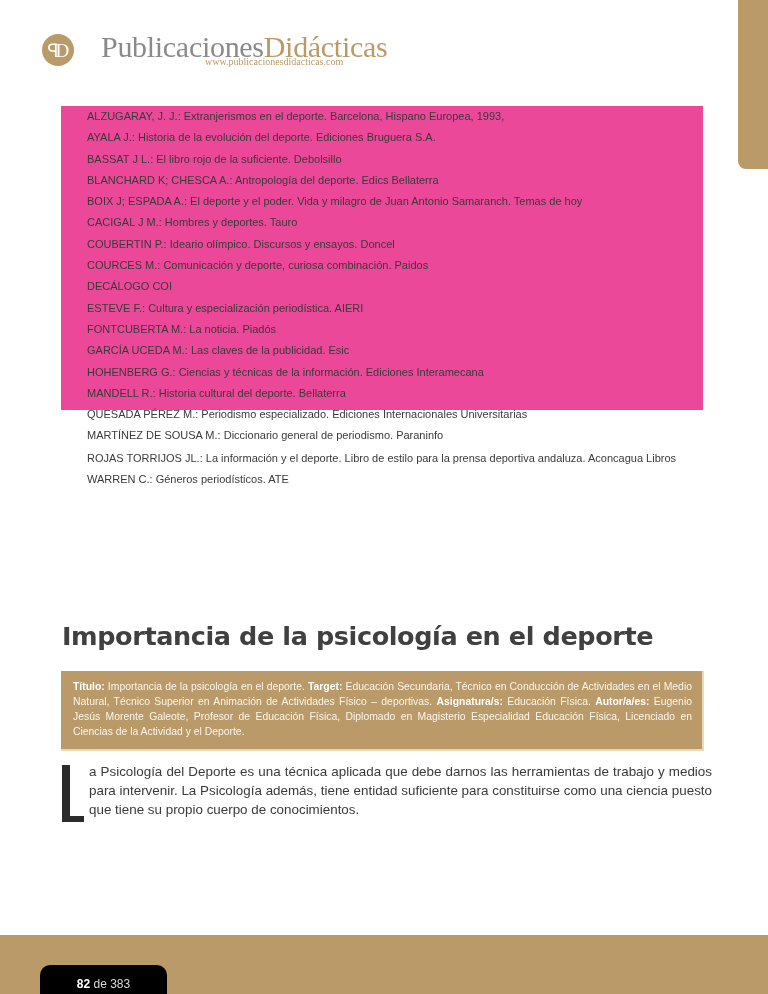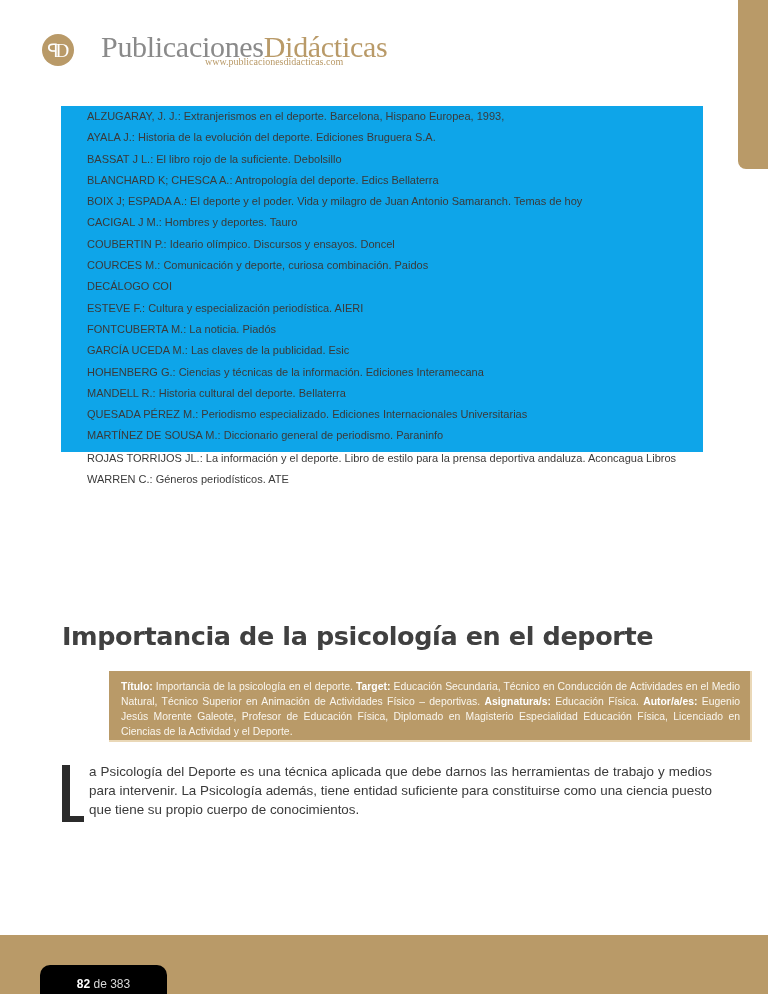--- a/index.html
+++ b/index.html
@@ -17,42 +17,42 @@
     color: #fff; font-family: "Liberation Serif", serif; font-size: 19px;
     display: flex; align-items: center; justify-content: center; letter-spacing: -3px;
     padding-right: 3px;
   }
   .logo-text { margin-left: 5px; position: relative; top: -3px; font-family: "Liberation Serif", serif; font-size: 30px; line-height: 22px; letter-spacing: -0.3px; }
   .logo-text .a { color: #8a8a8a; }
   .logo-text .b { color: #b99a68; }
   .logo-url { position: absolute; left: 163px; top: 23px; font-family: "Liberation Serif", serif; font-size: 10px; color: #b99a68; white-space: nowrap; }
 
   .biblio {
-    position: absolute; left: 61px; top: 106px; width: 642px; height: 346px;
-    background: #0ea5e9;
+    position: absolute; left: 61px; top: 106px; width: 642px; height: 304px;
+    background: #ec4899;
   }
   .biblio-item {
     font-size: 11px; line-height: 21.3px; color: #3a3a3a;
     text-indent: 26px; text-align: justify; padding-right: 12px; padding-left: 0;
     white-space: normal;
   }
   .biblio-item.wrap { line-height: 18px; padding-top: 2px; padding-bottom: 2px; }
   .biblio-list { padding-top: 0px; }
 
   .article-title {
     position: absolute; left: 62px; top: 621px;
     font-family: "DejaVu Sans", sans-serif; font-weight: bold; font-size: 25.5px;
     color: #404040; letter-spacing: -0.4px; white-space: nowrap;
   }
 
   .info-box {
-    position: absolute; left: 61px; top: 671px; width: 643px; height: 71px;
+    position: absolute; left: 61px; top: 671px; width: 643px; height: 80px;
     background: #b99a68; border-right: 2px solid #ead8b7; border-bottom: 2px solid #ead8b7;
     padding: 8px 10px 0 12px; color: #faf6ee;
-    font-size: 10.4px; line-height: 15px; text-align: justify; margin-left: 48px;
+    font-size: 10.4px; line-height: 15px; text-align: justify;
   }
   .info-box b { color: #ffffff; font-weight: bold; }
 
   .body-text {
     position: absolute; left: 62px; top: 762px; width: 650px;
     font-size: 13.4px; line-height: 19px; color: #3a3a3a;
   }
   .dropcap {
     float: left; width: 22px; height: 60px; margin-right: 5px; margin-top: 3px;
     position: relative;

